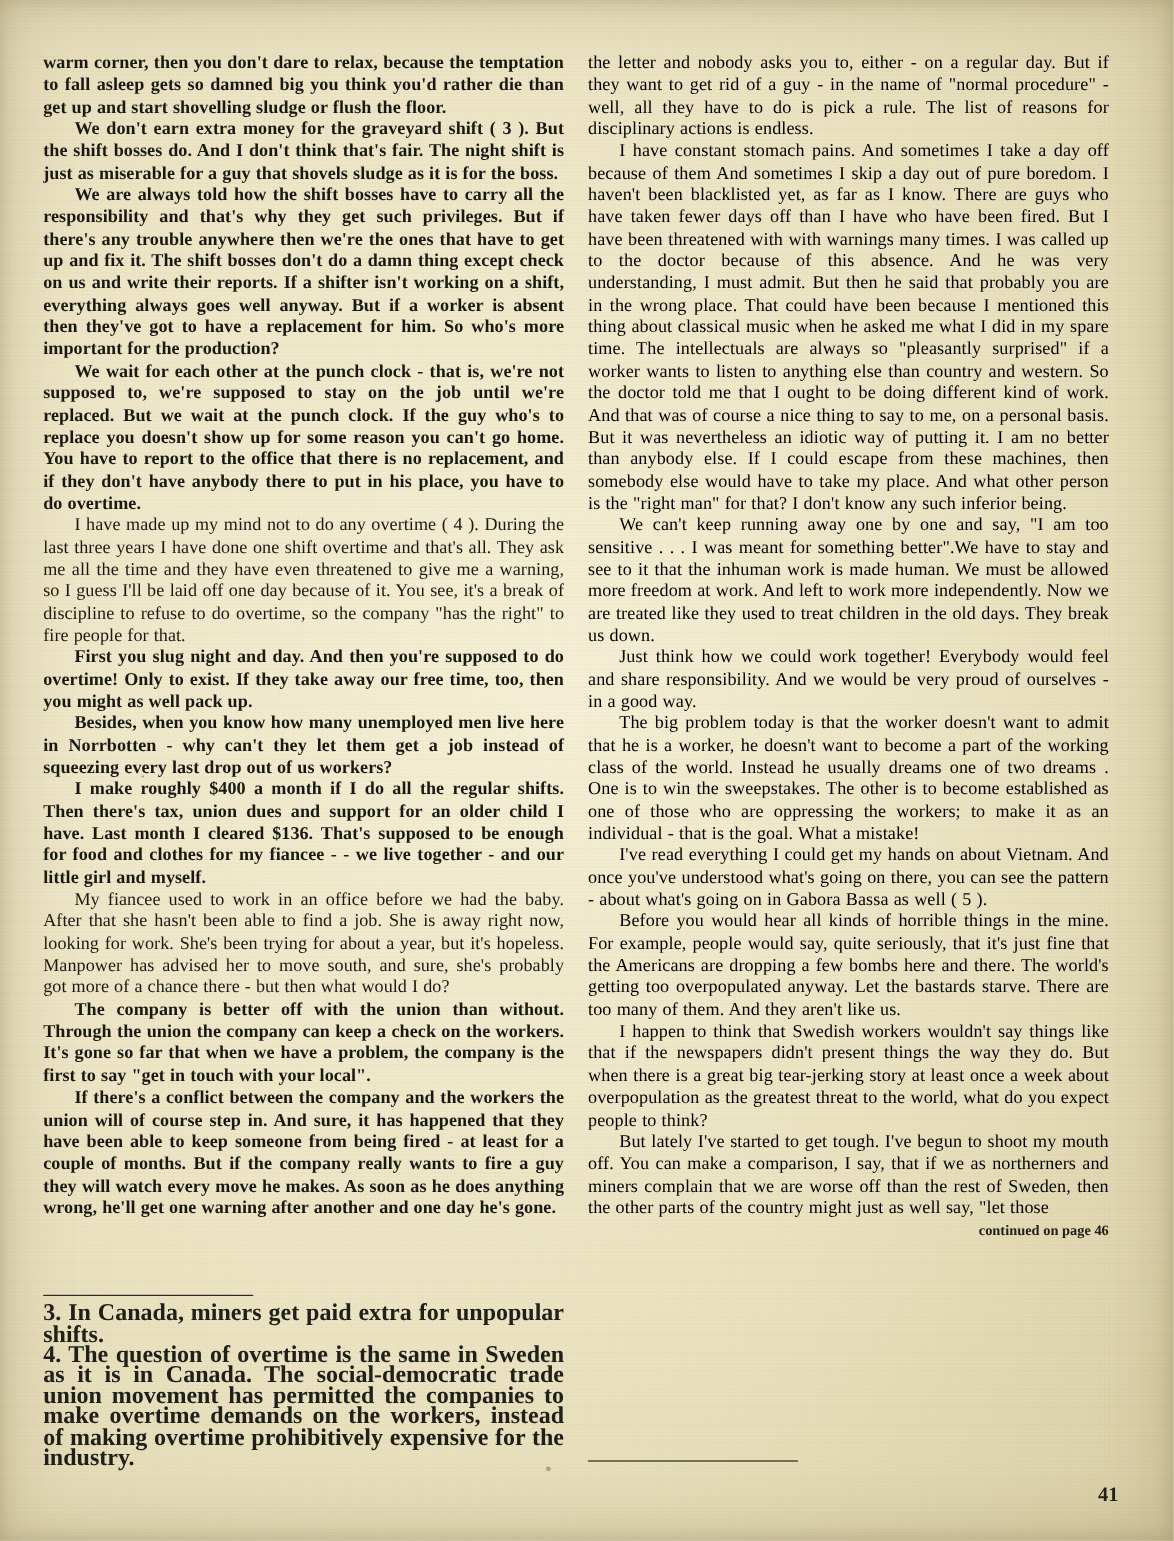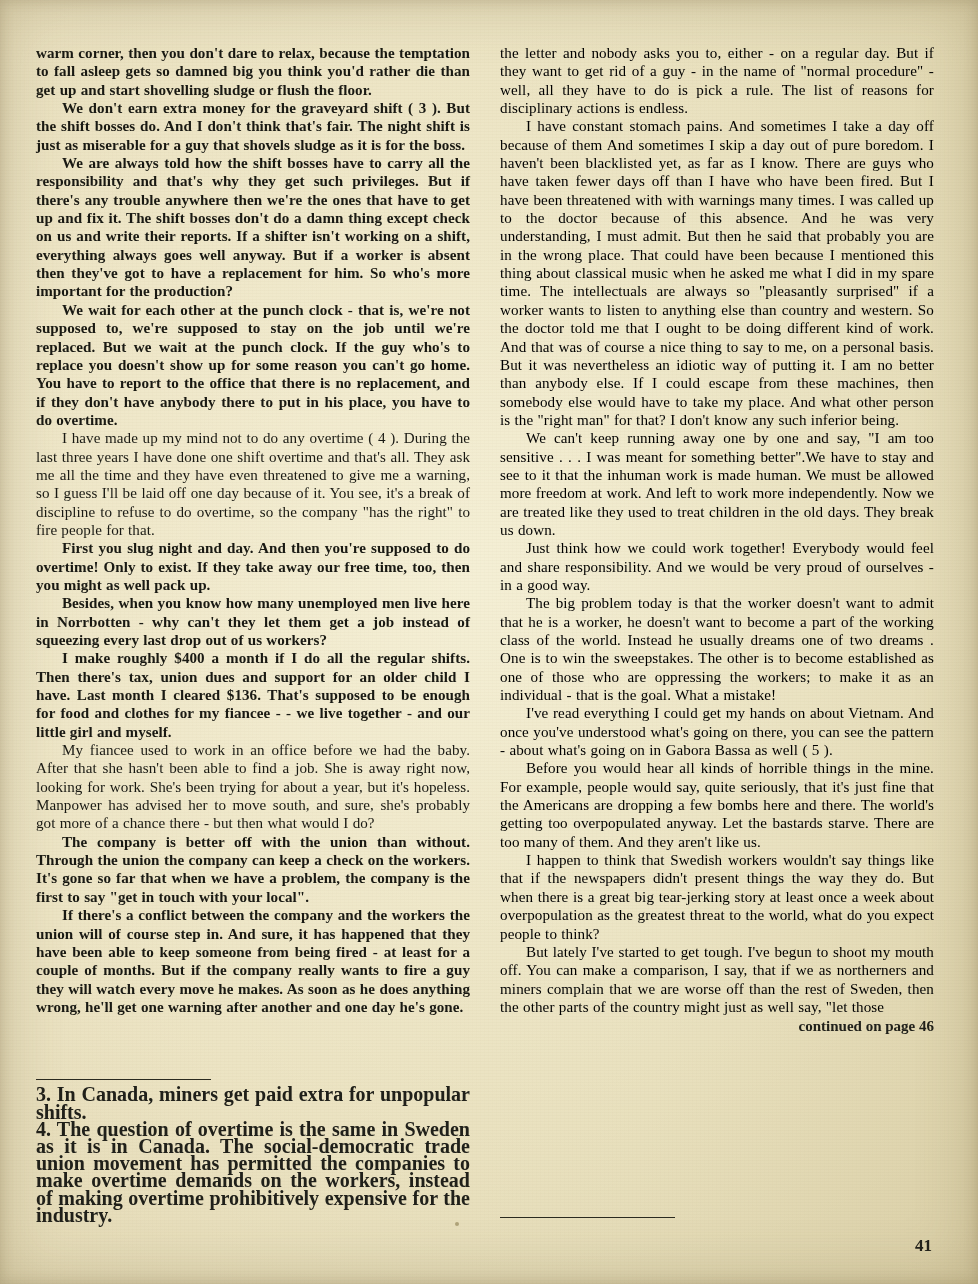--- a/index.html
+++ b/index.html
@@ -41,21 +41,21 @@
 
   .page {
     position: absolute;
     inset: 0;
     padding: 44px 36px 20px 36px;
     box-sizing: border-box;
   }
 
   .columns {
     display: flex;
-    gap: 30px;
+    gap: 20px;
     height: 1180px;
   }
   .col {
     width: 434px;
     position: relative;
     display: flex;
     flex-direction: column;
   }
 
   .body-text p {
@@ -102,21 +102,21 @@
     text-indent: 0;
     font-weight: bold;
     color: #20201a;
   }
   .col-right .footnotes p {
     font-weight: normal;
   }
 
   .continued {
     text-align: right;
-    font-size: 15px;
+    font-size: 12px;
     font-weight: bold;
     margin-top: 2px;
     color: #20201a;
   }
 
   .page-number {
     position: absolute;
     right: 46px;
     bottom: 28px;
     font-size: 17px;

